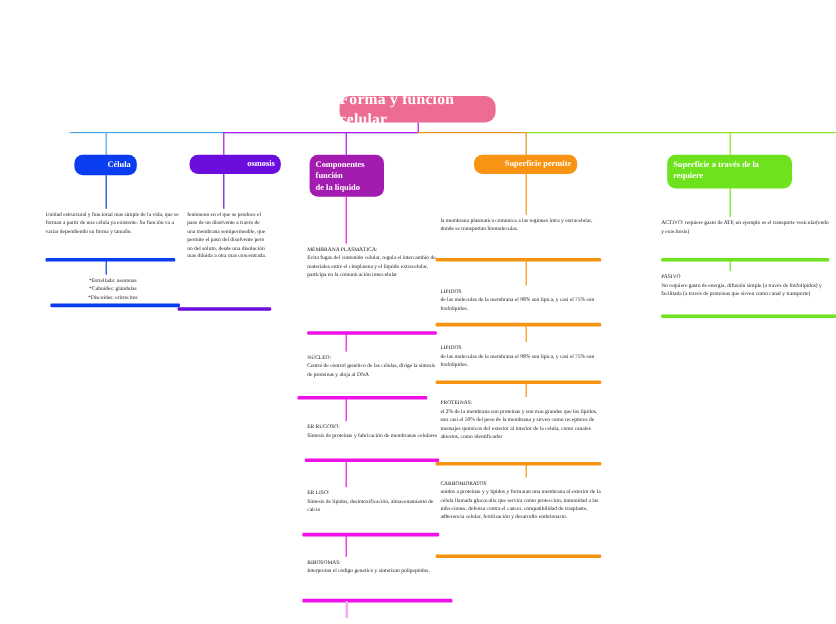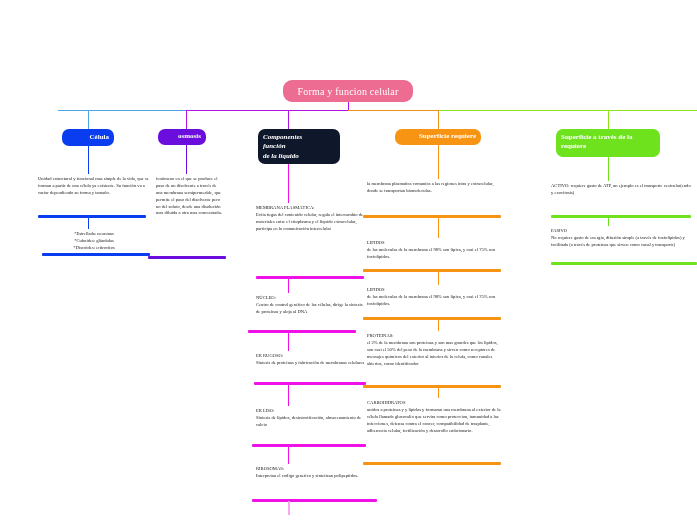--- a/index.html
+++ b/index.html
@@ -15,24 +15,24 @@
   
   .hline{position:absolute;height:1px;}
   .vline{position:absolute;width:1px;}
 
   
   .root-node{
     position:absolute;
     background:#ec6c92;
     color:#ffffff;
     border-radius:9px;
-    font-weight:normal;
-    font-size:10px;
+    font-weight:bold;
+    font-size:13px;
     display:flex;align-items:center;justify-content:center;
-    text-align:center;
+    text-align:left;
     letter-spacing:.2px;
   }
 
   
   .branch-node{
     position:absolute;
     color:#ffffff;
     border-radius:7px;
     font-weight:bold;
     font-size:7px;
@@ -86,32 +86,32 @@
     <div class="vline" style="left: 88px; top: 217px; height: 12px; background: rgb(11, 61, 240); width: 1.2px;"></div>
     <div class="leaf center-txt" style="left: 38px; top: 231px; width: 112px;">
       <span style="display: block;">
         <span style="display: block;">*Estrellada: neuronas</span>
         <span style="display: block;">*Cuboides: glándulas</span>
         <span style="display: block;">*Discoides: eritrocitos</span>
       </span>
     </div>
     <div class="underline" style="left: 42px; top: 253px; width: 108px; background: rgb(11, 61, 240);"></div>
     <div class="vline" style="left: 186px; top: 110px; height: 19px; background: rgb(176, 21, 232); width: 1.2px;"></div>
-    <div class="branch-node" style="left: 158px; top: 129px; width: 48px; height: 16px; background: rgb(106, 13, 221); display: flex;">
+    <div class="branch-node" style="left: 158px; top: 129px; width: 76px; height: 16px; background: rgb(106, 13, 221); display: flex;">
       <span style="display: block;">osmosis</span>
     </div>
     <div class="vline" style="left: 186px; top: 145px; height: 29px; background: rgb(106, 13, 221); width: 1.2px;"></div>
     <div class="leaf" style="left: 156px; top: 176px; width: 68px;">
       <span style="display: block;">
         <span style="display: block;">fenómeno en el que se produce el paso de un disolvente a través de una membrana semipermeable, que permite el paso del disolvente pero no del soluto, desde una disolución mas diluida a otra mas concentrada.</span>
       </span>
     </div>
     <div class="underline" style="left: 148px; top: 256px; width: 78px; background: rgb(106, 13, 221);"></div>
     <div class="vline" style="left: 288px; top: 110px; height: 19px; background: rgb(176, 21, 232); width: 1.2px;"></div>
-    <div class="branch-node left-al" style="left: 258px; top: 129px; width: 82px; height: 35px; background: #0f172a; display: block; padding-top: 4px; font-style: italic;">
+    <div class="branch-node left-al" style="left: 258px; top: 129px; width: 62px; height: 35px; background: #a21caf; display: block; padding-top: 4px;">
       <span style="display: block;">Componentes</span>
       <span style="display: block;">función</span>
       <span style="display: block;">de la líquido</span>
     </div>
     <div class="vline" style="left: 288px; top: 164px; height: 39px; background: rgb(240, 16, 232); width: 1.2px;"></div>
     <div class="leaf" style="left: 256px; top: 205px; width: 110px;">
       <span class="ttl">MEMBRANA PLASMÁTICA:</span>
       <span style="display: block;">
         <span style="display: block;">Evita fugas del contenido celular, regula el intercambio de materiales entre el citoplasma y el líquido extracelular, participa en la comunicación intercelular</span>
       </span>
@@ -145,21 +145,21 @@
     <div class="leaf" style="left: 256px; top: 466px; width: 112px;">
       <span class="ttl">RIBOSOMAS:</span>
       <span style="display: block;">
         <span style="display: block;">Interpretan el codigo genetico y sintetizan polipeptidos.</span>
       </span>
     </div>
     <div class="underline" style="left: 252px; top: 499px; width: 125px; background: rgb(240, 16, 232);"></div>
     <div class="vline" style="left: 288px; top: 501px; height: 14px; background: rgb(247, 168, 243); width: 1.6px;"></div>
     <div class="vline" style="left: 438px; top: 110px; height: 19px; background: rgb(232, 148, 26); width: 1.2px;"></div>
     <div class="branch-node" style="left: 395px; top: 129px; width: 86px; height: 16px; background: rgb(247, 148, 19); display: flex;">
-      <span style="display: block;">Superficie requiere</span>
+      <span style="display: block;">Superficie permite</span>
     </div>
     <div class="vline" style="left: 438px; top: 145px; height: 34px; background: rgb(247, 148, 19); width: 1.2px;"></div>
     <div class="leaf" style="left: 367px; top: 181px; width: 132px;">
       <span style="display: block;">
         <span style="display: block;">la membrana plasmatica comunica a las regiones intra y extracelular, donde se transportan biomoleculas.</span>
       </span>
     </div>
     <div class="underline" style="left: 363px; top: 215px; width: 138px; background: rgb(247, 148, 19);"></div>
     <div class="vline" style="left: 438px; top: 217px; height: 21px; background: rgb(247, 148, 19); width: 1.2px;"></div>
     <div class="leaf" style="left: 367px; top: 240px; width: 132px;">

